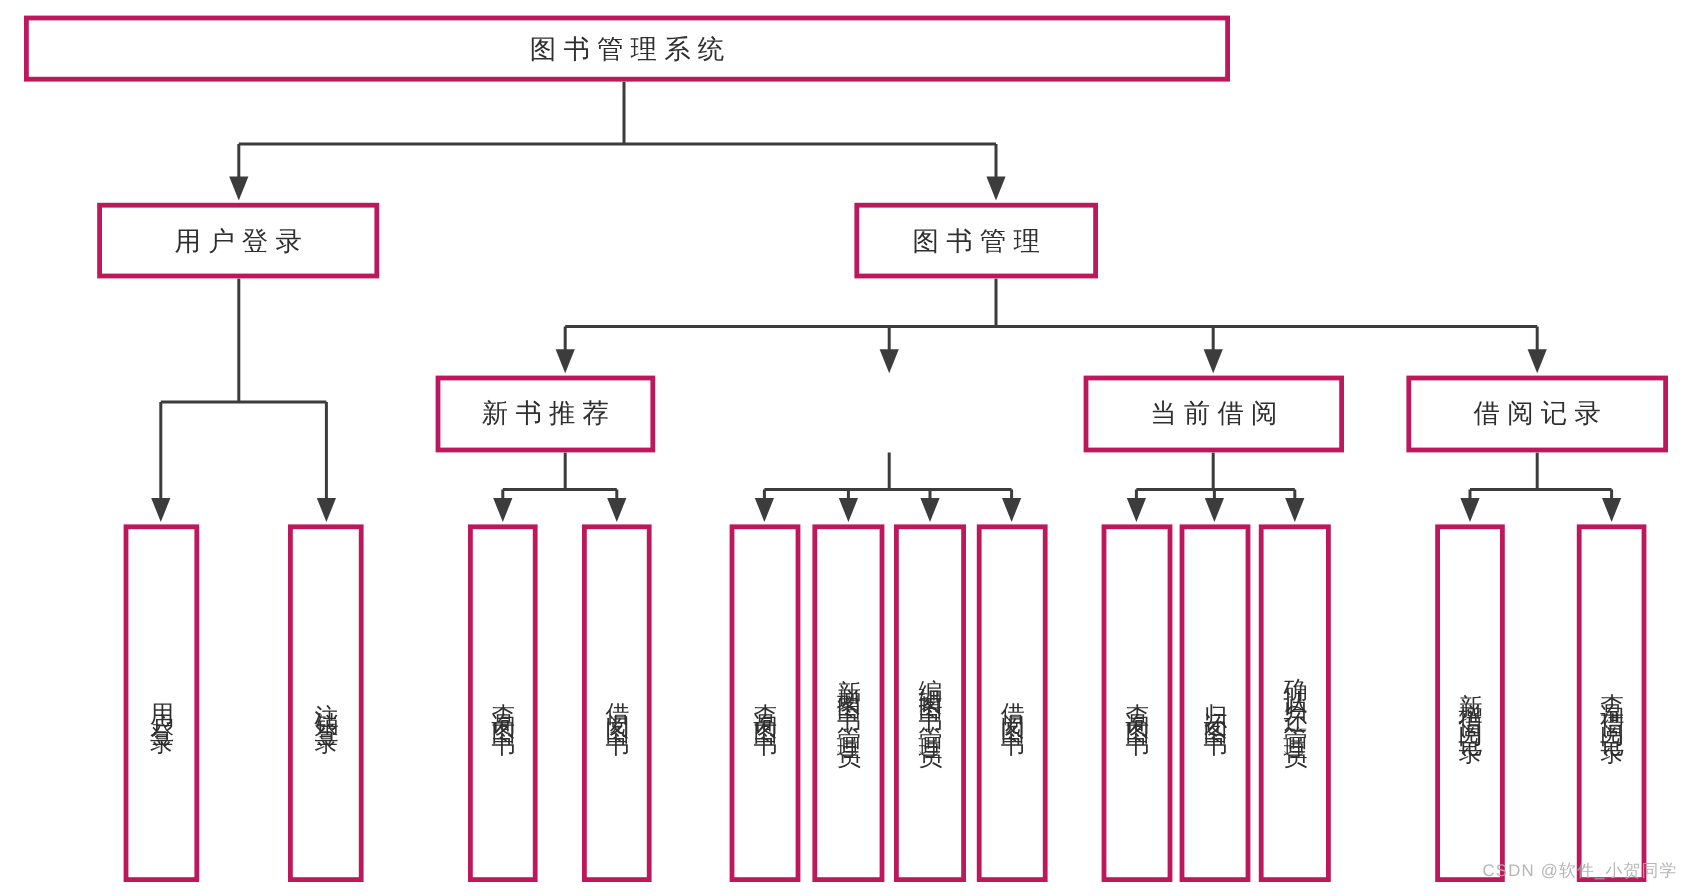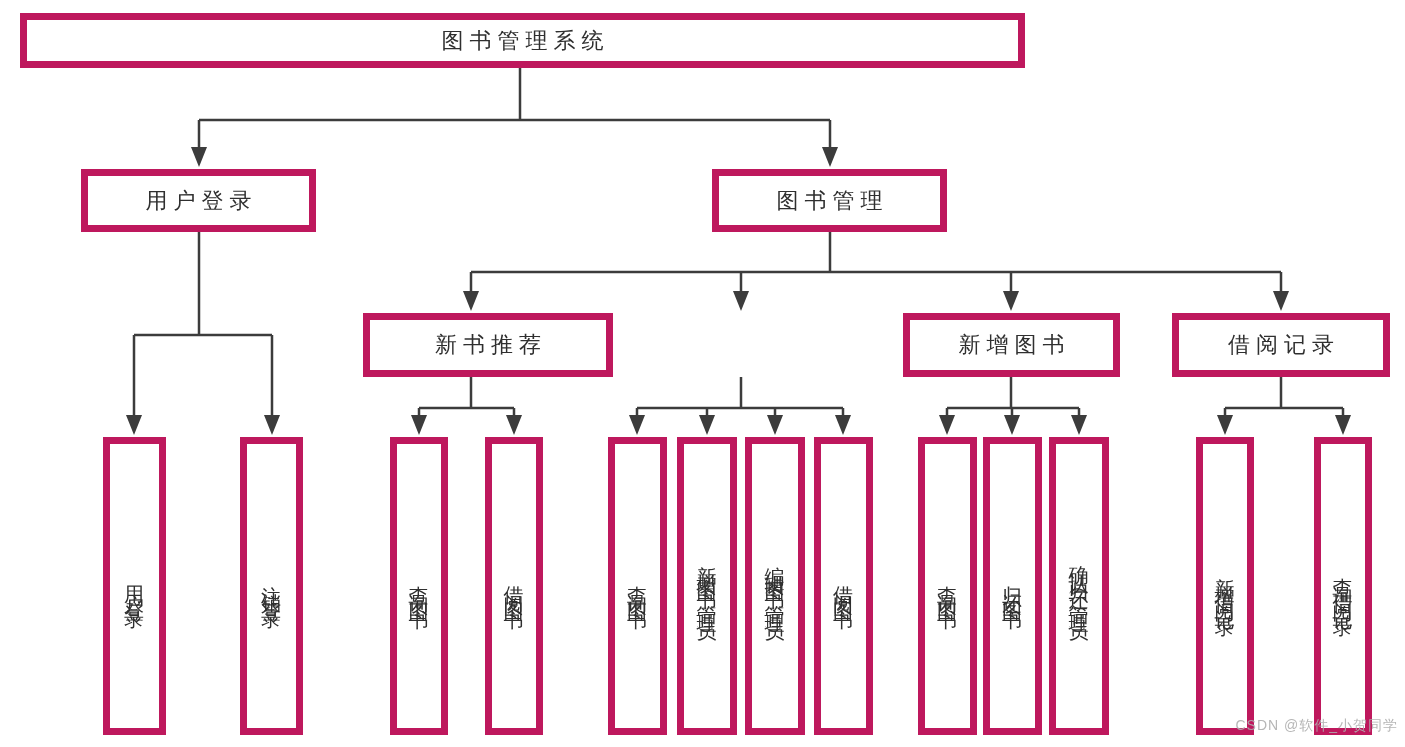--- a/index.html
+++ b/index.html
@@ -7,21 +7,21 @@
     position:relative;
     width:1405px;height:747px;
     background:#ffffff;
     font-family:"Liberation Sans","DejaVu Sans",sans-serif;
     overflow:hidden;
   }
   #connectors{position:absolute;left:0;top:0;width:1405px;height:747px;}
   .box{
     position:absolute;
     box-sizing:border-box;
-    border:7px solid #be185d;
+    border:4px solid #be185d;
     background:#ffffff;
     display:flex;
     align-items:center;
     justify-content:center;
     color:#2f2f2f;
   }
   .h{font-size:22px;letter-spacing:6px;text-indent:6px;white-space:nowrap;}
   .lvl2{top:169px;height:63px;}
   .lvl3{top:313px;height:64px;}
   .lvl4{top:437px;height:298px;}
@@ -83,29 +83,29 @@
     </g>
   </svg>
 
   <div class="box h" style="left:20px;top:13px;width:1005px;height:55px;">
     <span>图书管理系统</span>
   </div>
 
   <div class="box h lvl2" style="left:81px;width:235px;">
     <span>用户登录</span>
   </div>
-  <div class="box h lvl2" style="left:712px;width:235px;">
+  <div class="box h lvl2" style="left:712px;width:203px;">
     <span>图书管理</span>
   </div>
 
-  <div class="box h lvl3" style="left:363px;width:250px;">
+  <div class="box h lvl3" style="left:363px;width:183px;">
     <span>新书推荐</span>
   </div>
   <div class="box h lvl3" style="left:903px;width:217px;">
-    <span>新增图书</span>
+    <span>当前借阅</span>
   </div>
   <div class="box h lvl3" style="left:1172px;width:218px;">
     <span>借阅记录</span>
   </div>
 
   <div class="box v lvl4" style="left:103px;width:63px;">
     <span>用户登录</span>
   </div>
   <div class="box v lvl4" style="left:240px;width:63px;">
     <span>注销登录</span>

